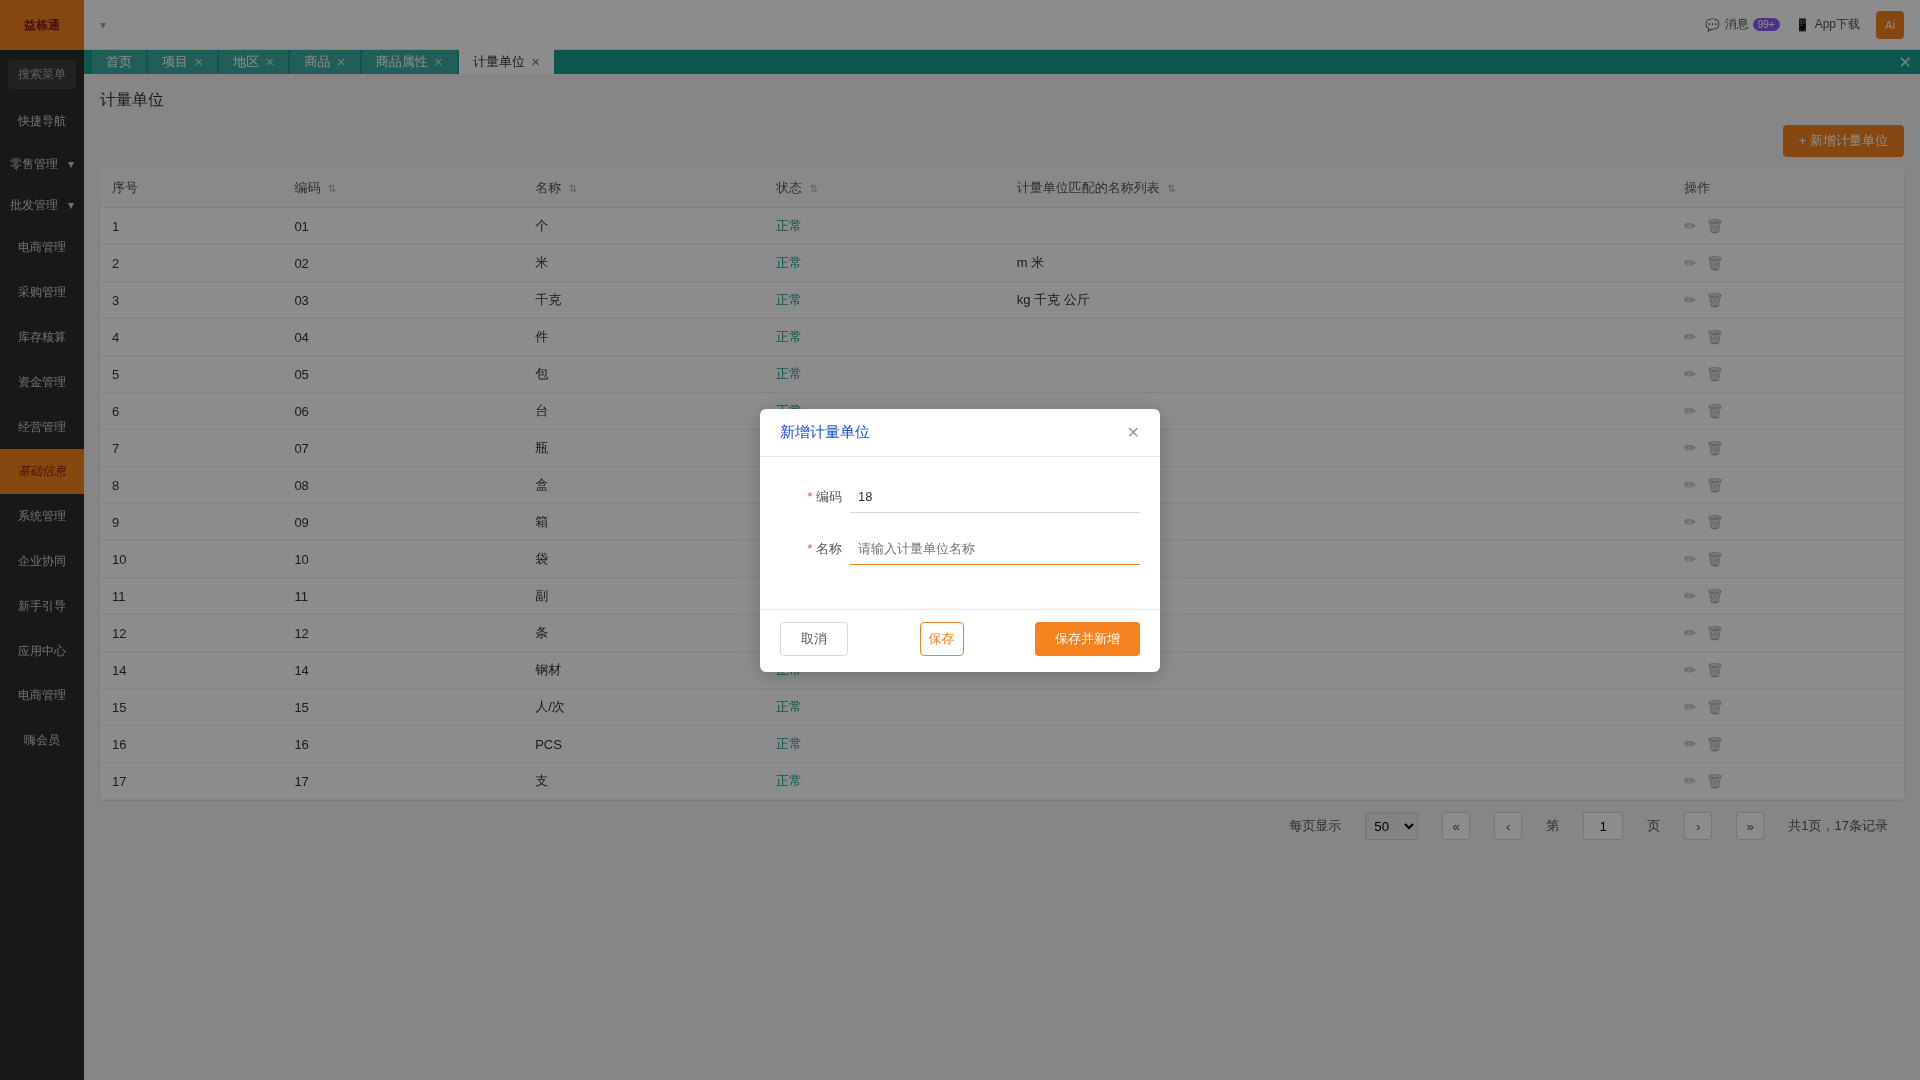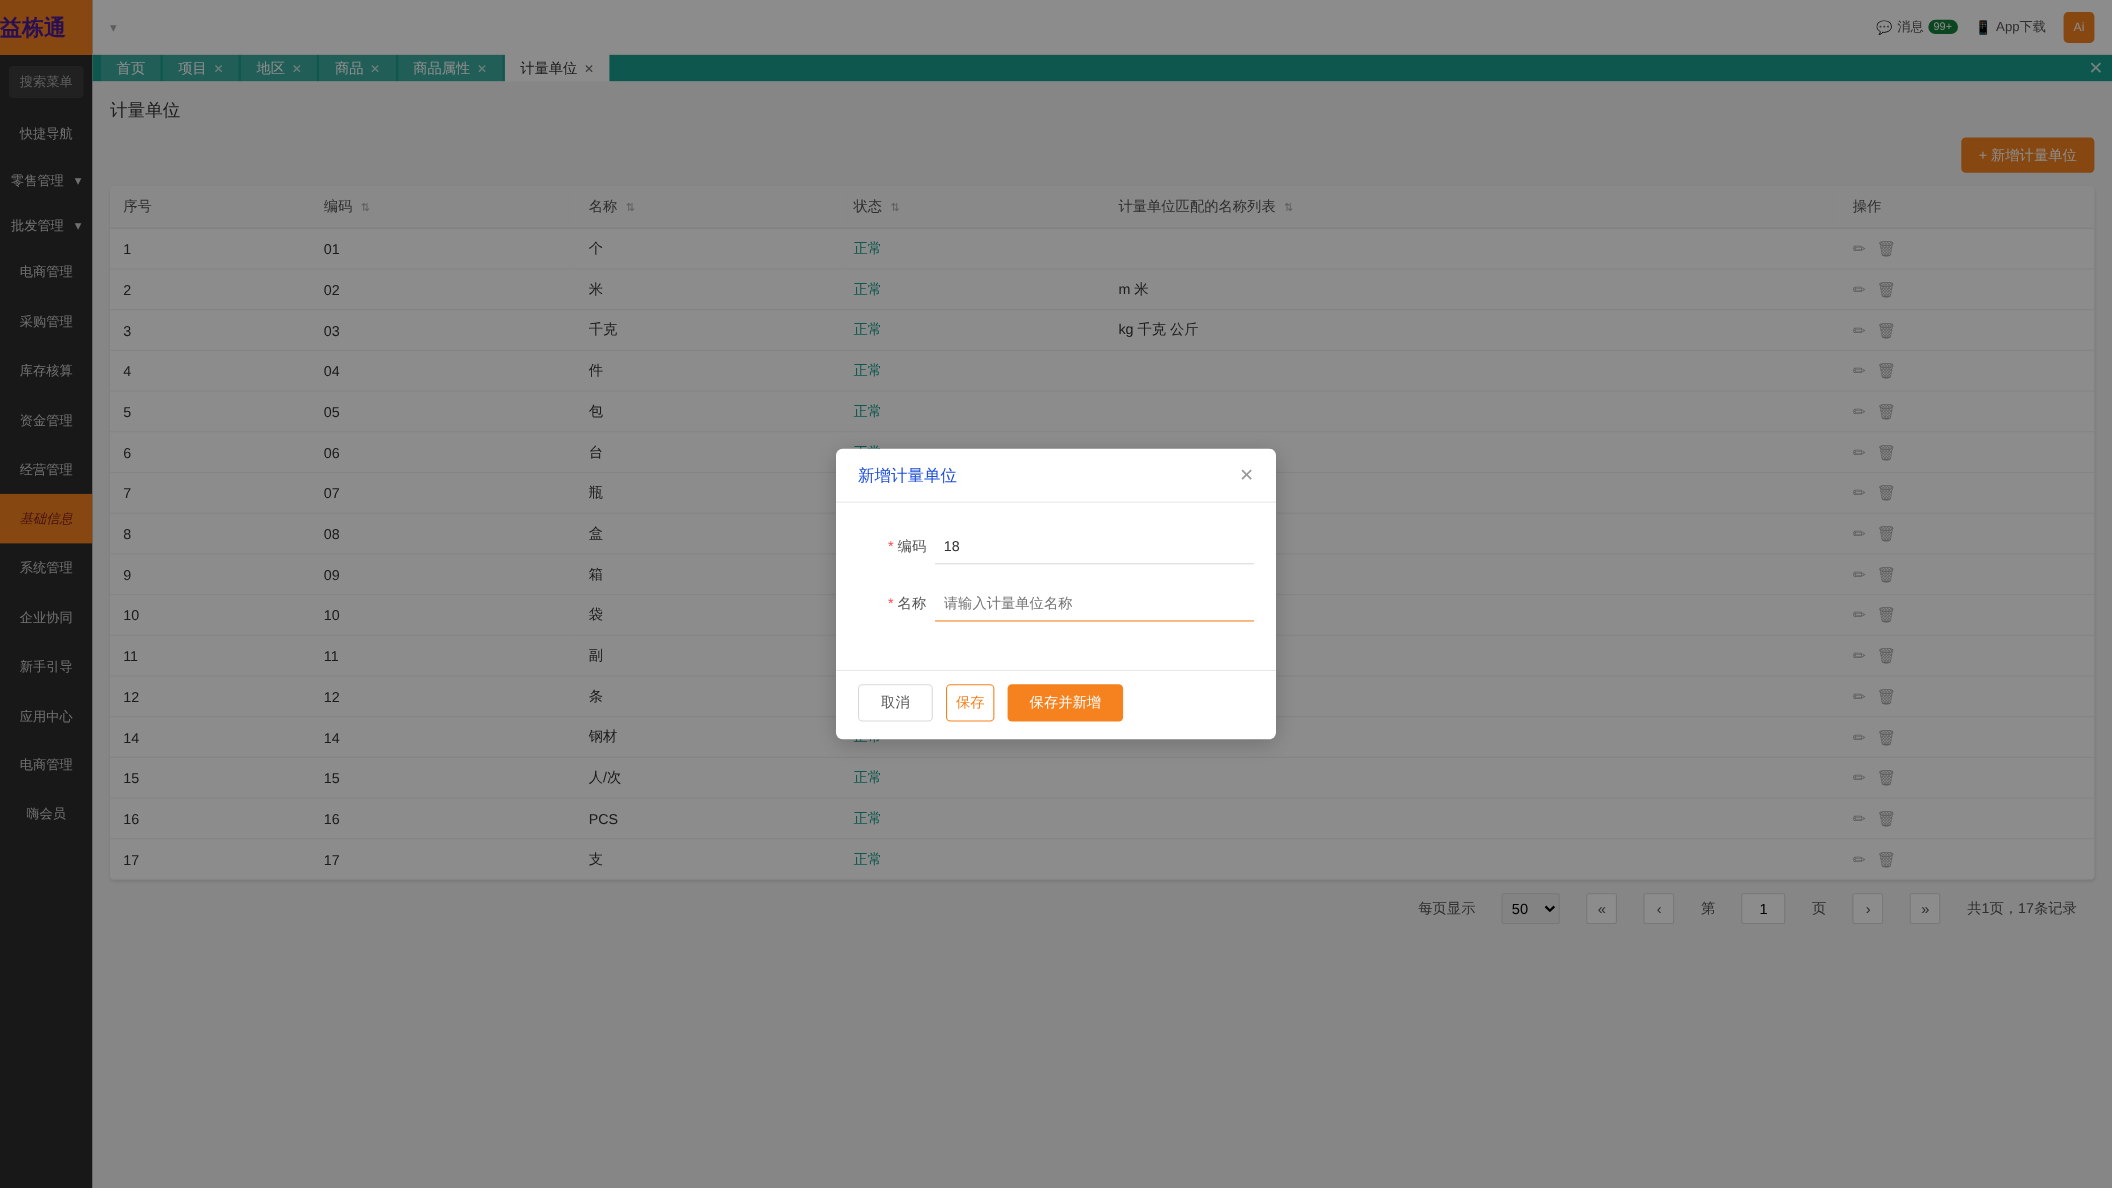--- a/index.html
+++ b/index.html
@@ -1,35 +1,35 @@
 <!DOCTYPE html>
 <html><head>
   <meta charset="utf-8">
   <style>
     * { margin: 0; padding: 0; box-sizing: border-box; }
     body { font-family: 'Microsoft YaHei', Arial, sans-serif; font-size: 13px; background: #f0f2f5; width: 1920px; height: 1080px; overflow: hidden; display: flex; }
 
     
     .sidebar { width: 84px; background: #2d2d2d; height: 1080px; display: flex; flex-direction: column; flex-shrink: 0; }
-    .sidebar-logo { background: #f5821f; height: 50px; display: flex; align-items: center; color: #4c1d95; font-size: 20px; font-weight: bold; }
+    .sidebar-logo { background: #f5821f; height: 50px; display: flex; align-items: center; justify-content: center; color: #7f1d1d; font-size: 12px; font-weight: bold; }
     .sidebar-search { padding: 10px 8px; }
     .sidebar-search .search-btn { width: 100%; background: #3d3d3d; border: none; color: #aaa; padding: 6px 8px; border-radius: 4px; font-size: 12px; cursor: pointer; text-align: center; }
     .sidebar-nav-item { padding: 14px 8px; color: #ccc; cursor: pointer; text-align: center; font-size: 12px; line-height: 1.4; }
     .sidebar-nav-item.active { background: #f5821f; color: #7f1d1d; font-style: italic; }
     .sidebar-nav-item.has-arrow { display: flex; align-items: center; justify-content: space-between; padding: 12px 10px; }
 
     
     .main { flex: 1; display: flex; flex-direction: column; height: 1080px; overflow: hidden; }
 
     
     .top-header { height: 50px; background: #fff; display: flex; align-items: center; justify-content: space-between; padding: 0 16px; border-bottom: 1px solid #e8e8e8; flex-shrink: 0; }
     .top-header-left { display: flex; align-items: center; gap: 8px; }
     .top-header-right { display: flex; align-items: center; gap: 16px; }
     .header-btn { display: flex; align-items: center; gap: 4px; cursor: pointer; color: #555; font-size: 12px; }
-    .badge { background: #15803d; color: white; border-radius: 10px; padding: 1px 5px; font-size: 10px; }
+    .badge { background: #8b5cf6; color: white; border-radius: 10px; padding: 1px 5px; font-size: 10px; }
     .avatar { width: 28px; height: 28px; background: #f5821f; border-radius: 4px; display: flex; align-items: center; justify-content: center; color: white; font-size: 11px; }
 
     
     .tab-bar { height: 24px; background: #1a9e8f; display: flex; align-items: center; padding: 0 8px; gap: 2px; flex-shrink: 0; }
     .tab-item { display: flex; align-items: center; gap: 6px; padding: 6px 14px; background: rgba(255,255,255,0.15); color: white; border-radius: 3px 3px 0 0; cursor: pointer; font-size: 13px; }
     .tab-item.active { background: #fff; color: #333; }
     .tab-close { font-size: 11px; color: inherit; cursor: pointer; opacity: 0.7; }
     .tab-bar-close { margin-left: auto; color: white; cursor: pointer; font-size: 16px; opacity: 0.8; }
 
     
@@ -58,21 +58,21 @@
     .modal { background: white; border-radius: 6px; width: 400px; box-shadow: 0 4px 20px rgba(0,0,0,0.2); }
     .modal-header { padding: 14px 20px; border-bottom: 1px solid #e8e8e8; display: flex; align-items: center; justify-content: space-between; }
     .modal-title { font-size: 15px; font-weight: 500; color: #1d4ed8; }
     .modal-close { cursor: pointer; color: #999; font-size: 16px; }
     .modal-body { padding: 24px 20px; }
     .form-item { display: flex; align-items: center; margin-bottom: 20px; }
     .form-label { width: 70px; text-align: right; color: #555; font-size: 13px; padding-right: 8px; flex-shrink: 0; }
     .form-label.required::before { content: '* '; color: #ff4d4f; }
     .form-input { flex: 1; height: 32px; border: none; border-bottom: 1px solid #d9d9d9; padding: 4px 8px; font-size: 13px; outline: none; color: #333; }
     .form-input.active-border { border-bottom-color: #f5821f; }
-    .modal-footer { padding: 12px 20px 16px; display: flex; justify-content: flex-start; gap: 12px; border-top: 1px solid #e8e8e8; }
+    .modal-footer { padding: 12px 20px 16px; display: flex; justify-content: space-between; gap: 12px; border-top: 1px solid #e8e8e8; }
     .btn-cancel { padding: 7px 20px; border: 1px solid #d9d9d9; background: white; border-radius: 4px; cursor: pointer; font-size: 13px; color: #555; }
     .btn-save { padding: 7px 8px; border: 1px solid #f5821f; background: white; border-radius: 4px; cursor: pointer; font-size: 13px; color: #f5821f; }
     .btn-save-new { padding: 7px 20px; border: none; background: #f5821f; border-radius: 4px; cursor: pointer; font-size: 13px; color: white; }
   </style>
 </head>
 <body>
 
 <div class="sidebar">
   <div class="sidebar-logo">
     <span>益栋通</span>

